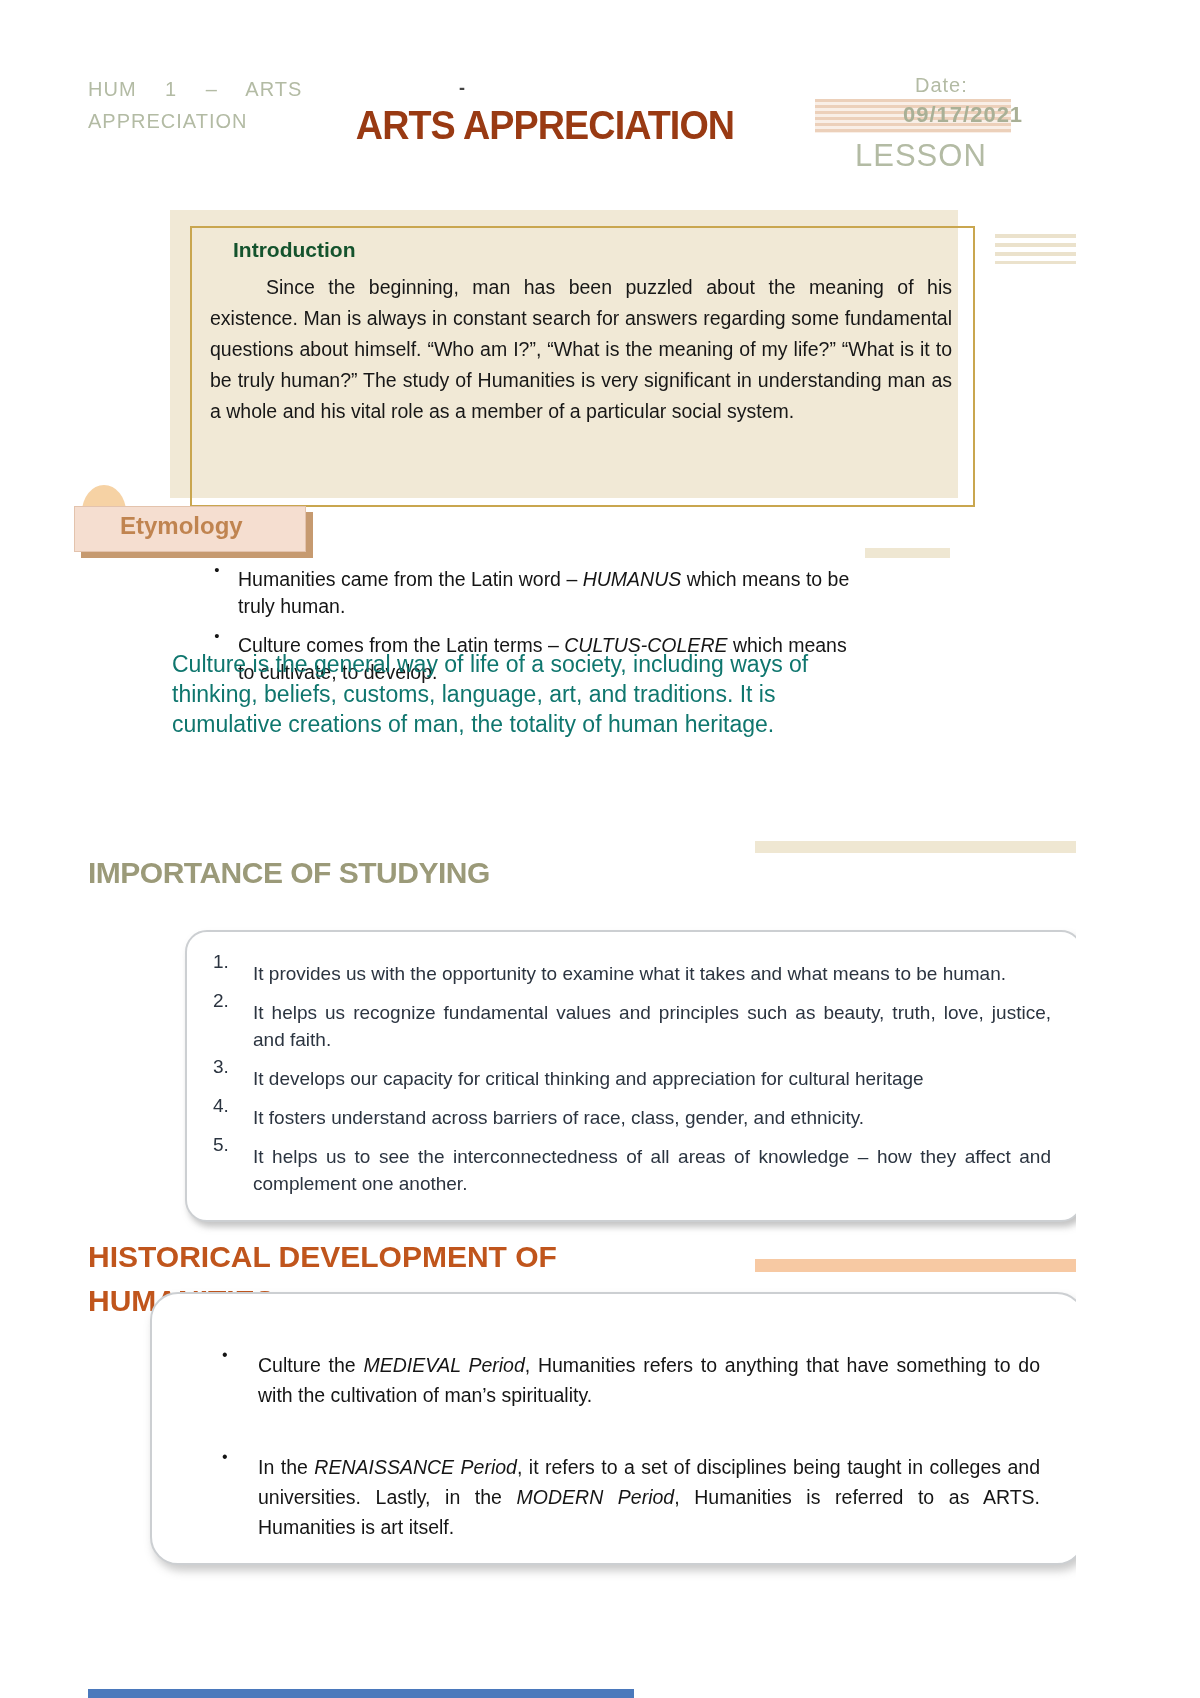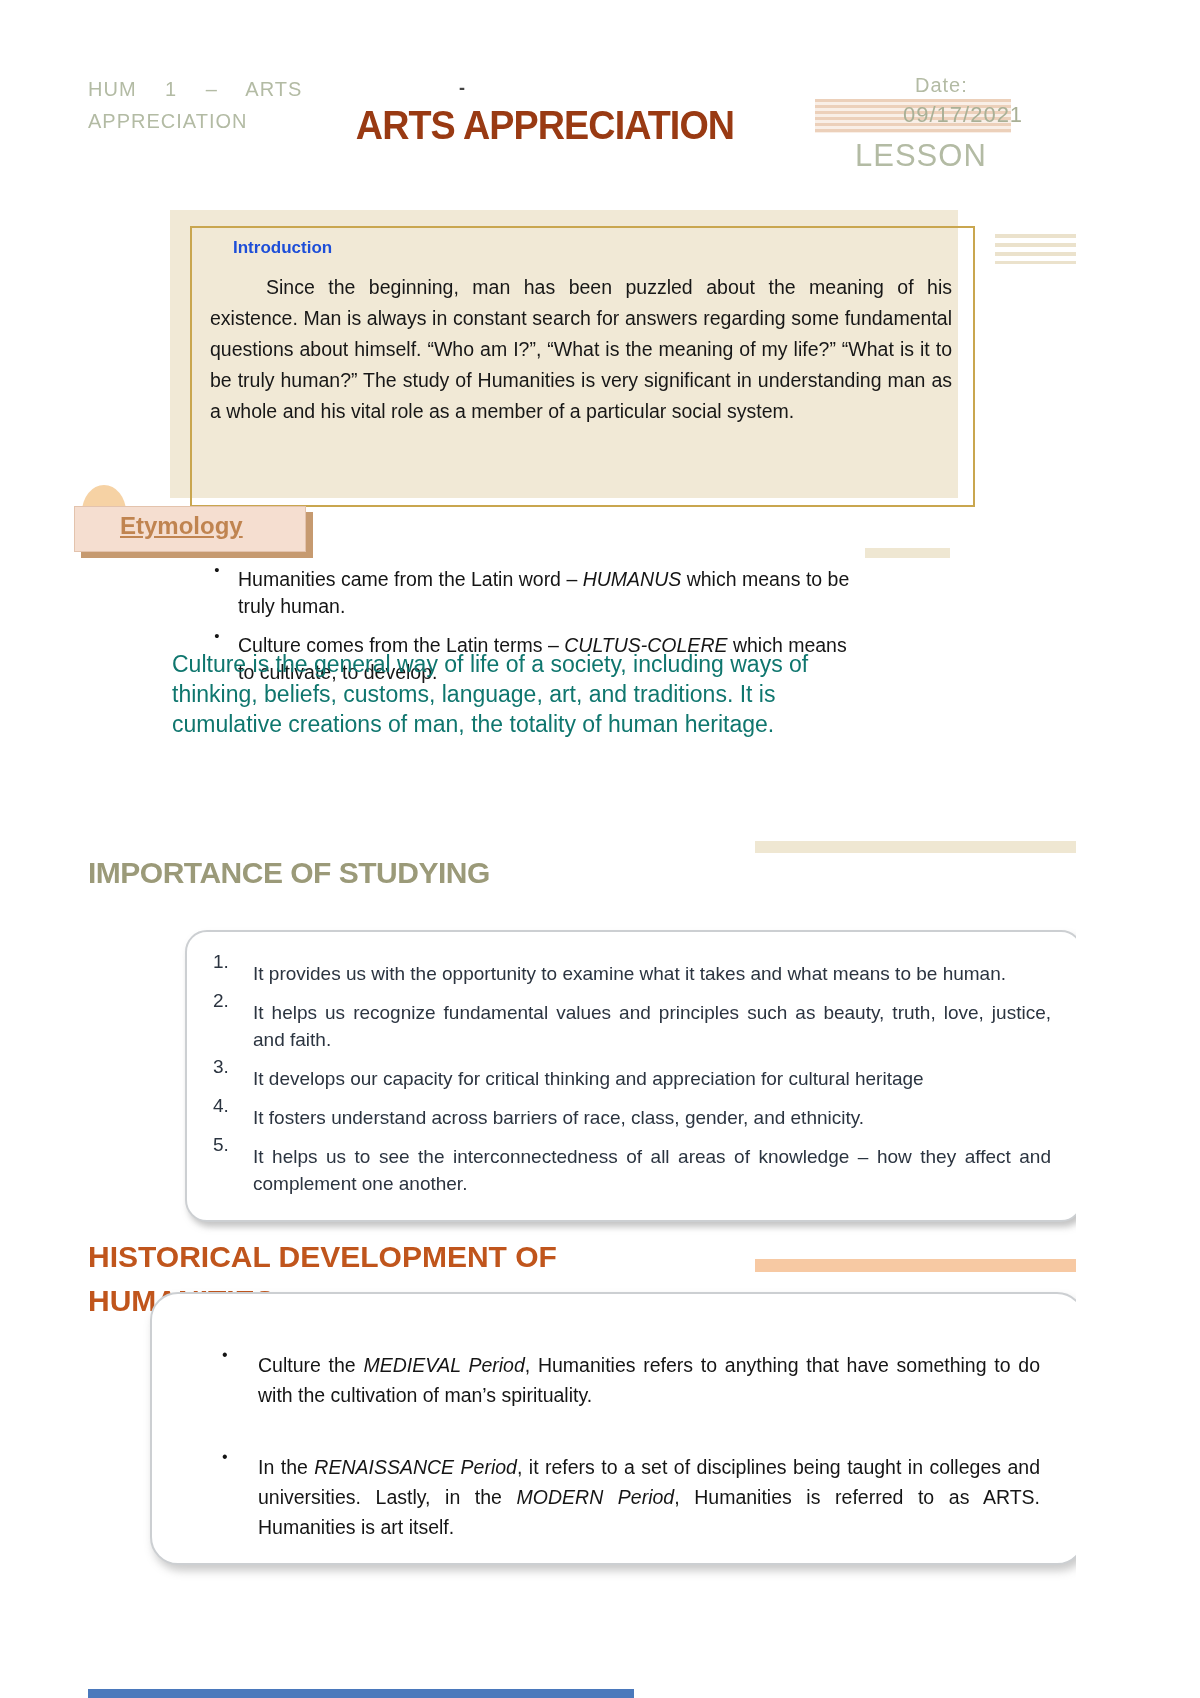--- a/index.html
+++ b/index.html
@@ -20,44 +20,44 @@
   
   .course-line{left:88px;color:var(--sage);font-size:20px;letter-spacing:1px;}
   .course-1{top:78px;word-spacing:22px;}
   .course-2{top:110px;}
   .stray{left:459px;top:78px;color:#444;font-size:18px;font-weight:bold;}
   .doc-title{left:310px;top:102px;width:470px;text-align:center;font-size:41px;font-weight:bold;
              color:var(--title_brown);transform:scaleX(.92);transform-origin:50% 0;letter-spacing:-1px;white-space:nowrap;}
   .date-label{left:884px;top:74px;color:var(--sage);font-size:20px;letter-spacing:1px;margin-left:31px;}
   .date-stripe{left:815px;top:99px;width:196px;height:34px;
     background:repeating-linear-gradient(180deg,var(--stripe_peach) 0 3px,#f9efe7 3px 6px);}
-  .date-value{left:903px;top:102px;color:#a9b096;font-size:22px;letter-spacing:1px;}
+  .date-value{left:903px;top:102px;color:#a9b096;font-size:22px;letter-spacing:1px;font-weight:bold;}
   .lesson{left:855px;top:138px;color:var(--sage);font-size:31px;letter-spacing:1px;}
 
   
   .intro-beige{left:170px;top:210px;width:788px;height:288px;background:var(--intro_beige);z-index:0;}
   .intro-border{left:190px;top:226px;width:785px;height:281px;border:2px solid var(--intro_border_gold);
     background:transparent;z-index:1;box-sizing:border-box;}
-  .intro-head{left:233px;top:238px;font-size:17px;font-weight:bold;color:#1d4ed8;z-index:2;}
+  .intro-head{left:233px;top:238px;font-size:21px;font-weight:bold;color:#14532d;z-index:2;}
   .intro-body{left:210px;top:272px;width:742px;font-size:19.5px;line-height:31px;text-align:justify;
     text-indent:56px;color:#171717;z-index:2;}
 
   
   .side-stripes{left:995px;top:234px;width:152px;height:30px;
     background:repeating-linear-gradient(180deg,#ebe2cc 0 4px,#ffffff 4px 9px);}
   .ety-dash{left:865px;top:548px;width:85px;height:10px;background:var(--beige_bar);}
   .imp-bar{left:755px;top:841px;width:385px;height:12px;background:var(--beige_bar);}
   .hist-bar{left:755px;top:1259px;width:362px;height:13px;background:var(--peach_bar);z-index:3;}
 
   
   .ety-circle{left:82px;top:485px;width:44px;height:54px;border-radius:50%;
     background:var(--etymology_circle);z-index:0;}
   .ety-badge{left:74px;top:506px;width:230px;height:44px;background:var(--etymology_badge_bg);
     border:1px solid #e3c3ad;box-shadow:7px 6px 0 var(--etymology_shadow);z-index:1;}
-  .ety-head{left:120px;top:512px;font-size:24px;font-weight:bold;color:var(--etymology_text);z-index:2;text-decoration:underline;}
+  .ety-head{left:120px;top:512px;font-size:24px;font-weight:bold;color:var(--etymology_text);z-index:2;}
   .ety-list{left:196px;top:554px;width:660px;font-size:19.5px;line-height:27px;color:#151515;}
   .culture-par{left:172px;top:649px;width:714px;font-size:23px;line-height:30px;color:#0f766e;}
 
   
   .imp-head{left:88px;top:856px;font-size:30px;font-weight:bold;color:var(--olive_heading);
     letter-spacing:-0.5px;white-space:nowrap;}
   .panel{background:#fff;border:2px solid var(--panel_border);box-sizing:border-box;z-index:2;}
   .imp-panel{left:185px;top:930px;width:898px;height:292px;border-radius:22px;
     box-shadow:3px 5px 6px rgba(140,140,140,.5);}
   .imp-list{left:213px;top:948px;width:838px;font-size:19px;line-height:27px;

